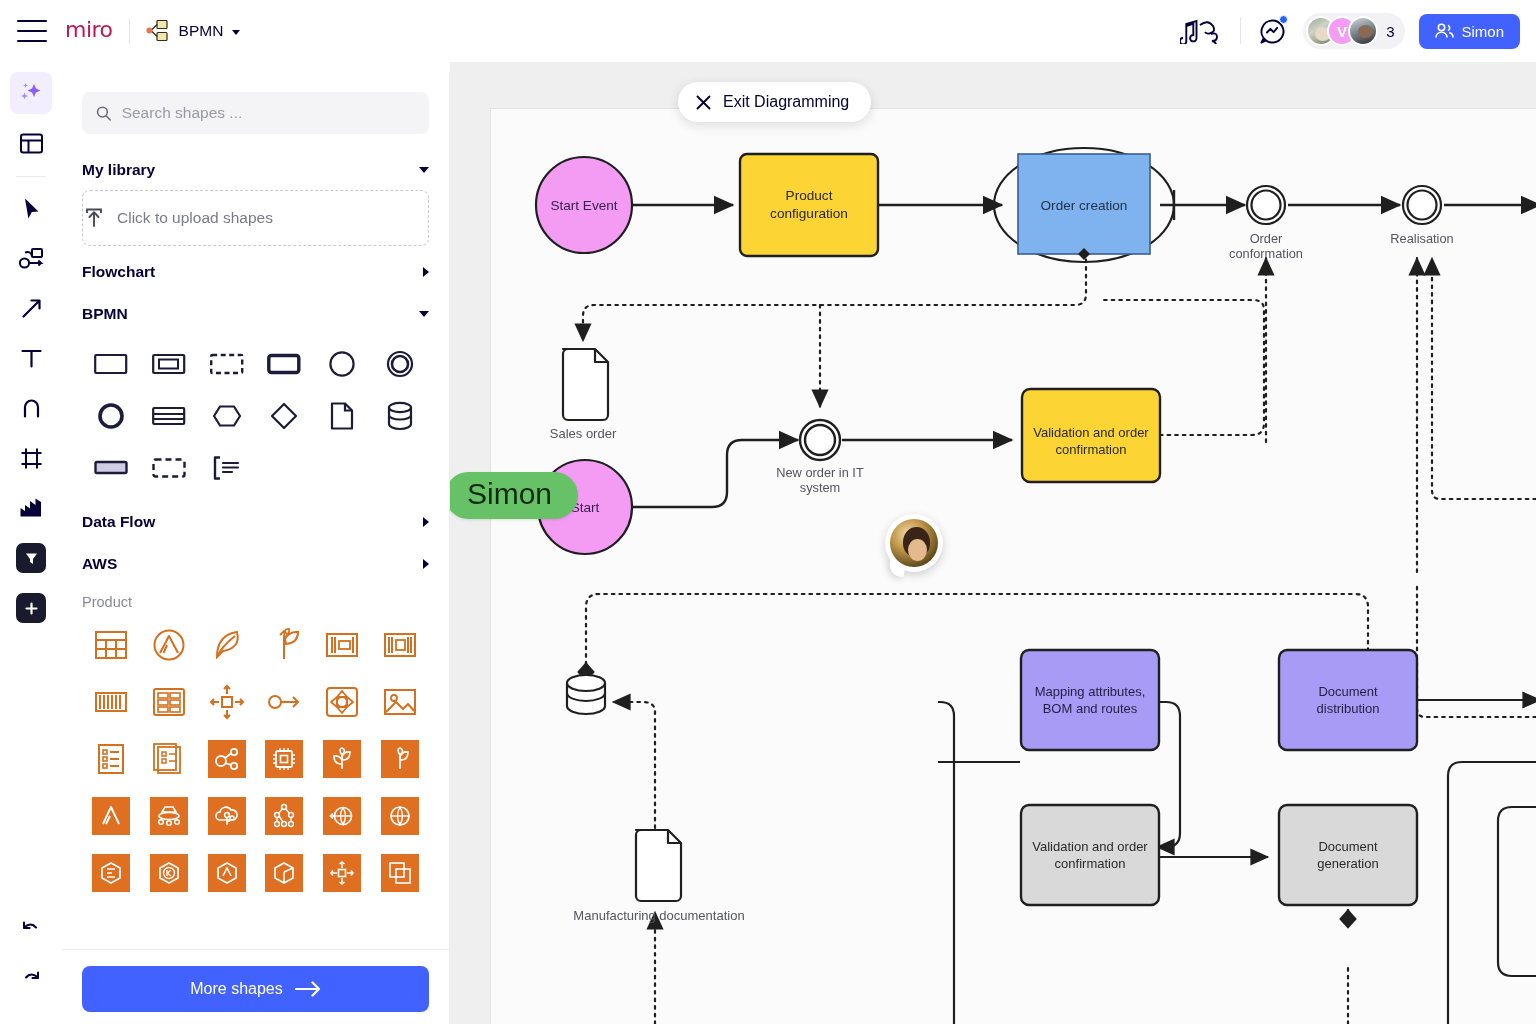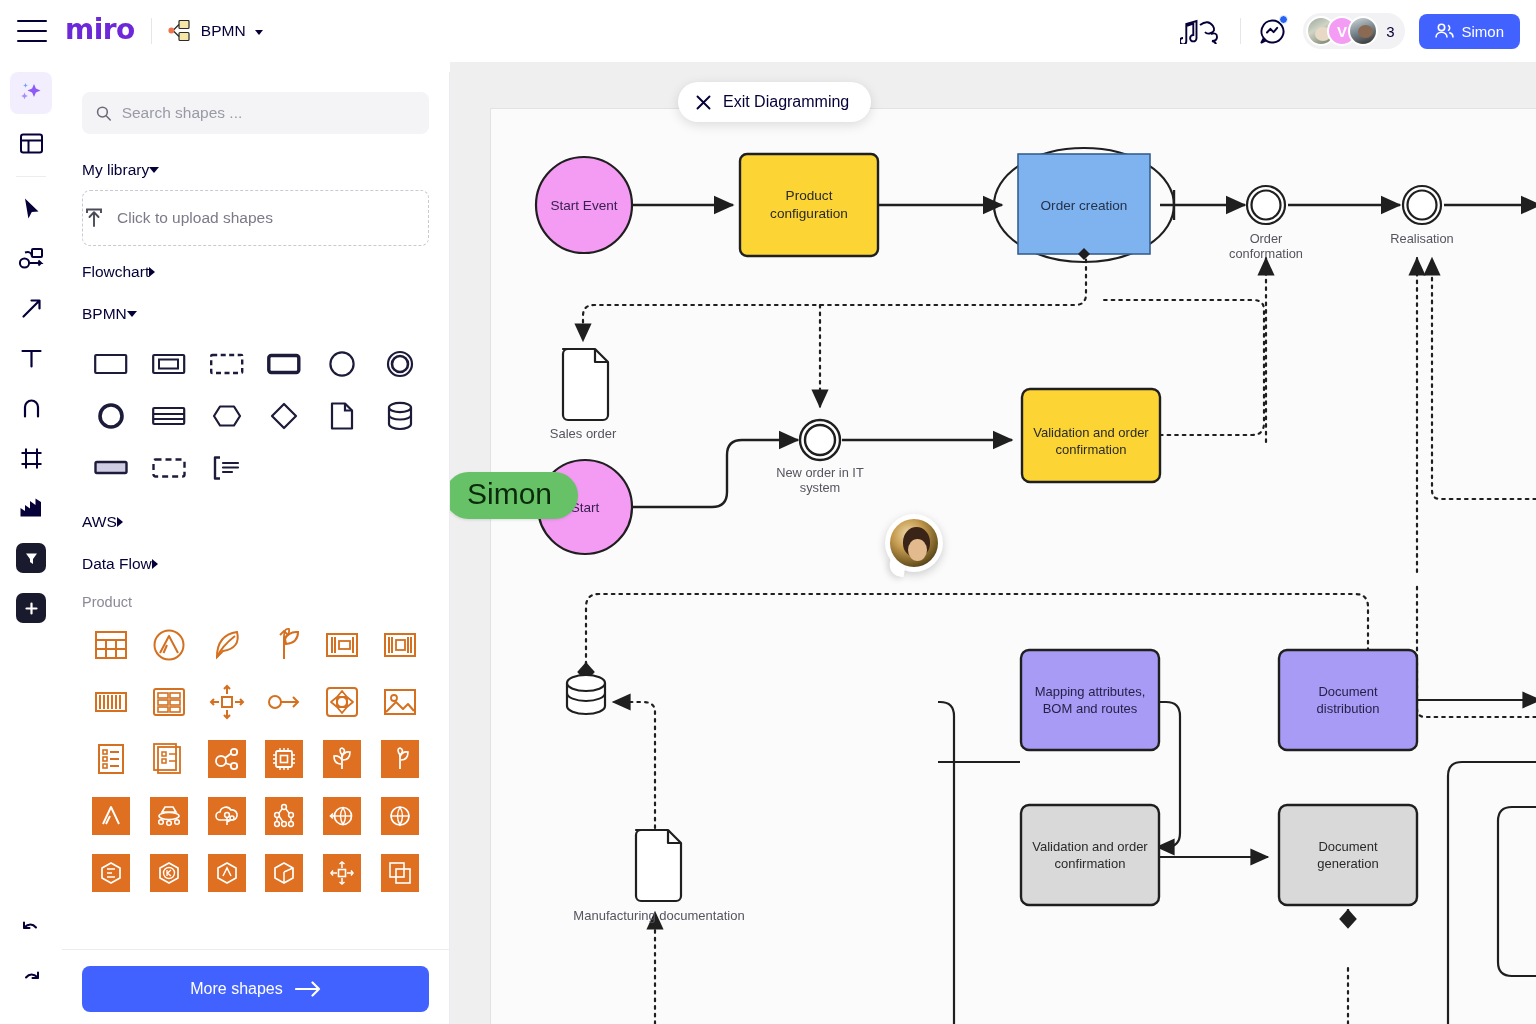--- a/index.html
+++ b/index.html
@@ -17,21 +17,21 @@
     background: #ffffff; display: flex; align-items: center;
     z-index: 60;
   }
   .hamburger {
     width: 30px; height: 22px; margin-left: 17px; margin-right: 18px;
     display: flex; flex-direction: column; justify-content: space-between;
     cursor: pointer;
   }
   .hamburger span { display: block; height: 2.4px; background: #050038; border-radius: 2px; }
   .logo {
-    font-size: 28px; font-weight: 700; color: #6d28d9; letter-spacing: -0.5px;
+    font-size: 22px; font-weight: 400; color: #be185d; letter-spacing: -0.5px;
     font-family: "DejaVu Sans", sans-serif;
     line-height: 1; margin-top: -3px;
   }
   .vdiv { width: 1px; height: 26px; background: #e6e6ea; margin: 0 16px; }
   .board-chip { display: flex; align-items: center; gap: 9px; cursor: pointer; }
   .board-title { font-size: 15.5px; color: #050038; }
   .chev-dn { width: 0; height: 0; border-left: 4.5px solid transparent; border-right: 4.5px solid transparent;
              border-top: 5.5px solid #050038; margin-top: 2px; }
   .topright {
     margin-left: auto; display: flex; align-items: center; gap: 0; padding-right: 16px;
@@ -88,22 +88,22 @@
   .search-box {
     display: flex; align-items: center; gap: 10px; background: #f4f4f6; border-radius: 8px;
     height: 42px; padding: 0 14px; margin: 20px 0 14px 0; cursor: text;
   }
   .search-box input {
     border: none; background: transparent; outline: none; font-size: 15.5px; color: #050038;
     font-family: "Liberation Sans", sans-serif; width: 100%;
   }
   .search-box input::placeholder { color: #9a9aa6; }
   .sec-head {
-    display: flex; align-items: center; 
-    font-size: 15.5px; font-weight: 400; color: #050038; padding: 13px 0 11px 0; cursor: pointer;
+    display: flex; align-items: center; justify-content: space-between;
+    font-size: 15.5px; font-weight: 700; color: #050038; padding: 13px 0 11px 0; cursor: pointer;
   }
   .chevd { width: 0; height: 0; border-left: 5px solid transparent; border-right: 5px solid transparent;
            border-top: 6px solid #050038; }
   .chevr { width: 0; height: 0; border-top: 5px solid transparent; border-bottom: 5px solid transparent;
            border-left: 6px solid #050038; }
   .upload {
     border: 1.6px dashed #c9c9d2; border-radius: 8px; height: 56px; display: flex; align-items: center;
     gap: 12px; color: #7a7a89; font-size: 15.5px; cursor: pointer;
     margin-bottom: 4px;
   }
@@ -430,26 +430,26 @@
         </div>
         <div class="shape-cell">
           <svg width="30" height="26" viewBox="0 0 30 26">
               <path d="M8 2.5 H3 V23.5 H8" stroke="#1c1b3a" stroke-width="2.4" fill="none" stroke-linejoin="round"></path>
               <path d="M11 8 H26 M11 12.5 H26 M11 17 H20" stroke="#1c1b3a" stroke-width="2.2" stroke-linecap="round"></path>
             </svg>
         </div>
       </div>
 
       <div class="sec-head">
+        <span>Data Flow</span>
+        <span class="chevr"></span>
+      </div>
+
+      <div class="sec-head">
         <span>AWS</span>
-        <span class="chevr"></span>
-      </div>
-
-      <div class="sec-head">
-        <span>Data Flow</span>
         <span class="chevr"></span>
       </div>
 
       <div class="sub-head">Product</div>
 
       <div class="aws-grid">
 
         <div class="aws-cell">
           <svg width="38" height="38" viewBox="0 0 38 38">
               <rect x="4" y="6" width="30" height="26" stroke="#d4701f" stroke-width="2" fill="none"></rect>

